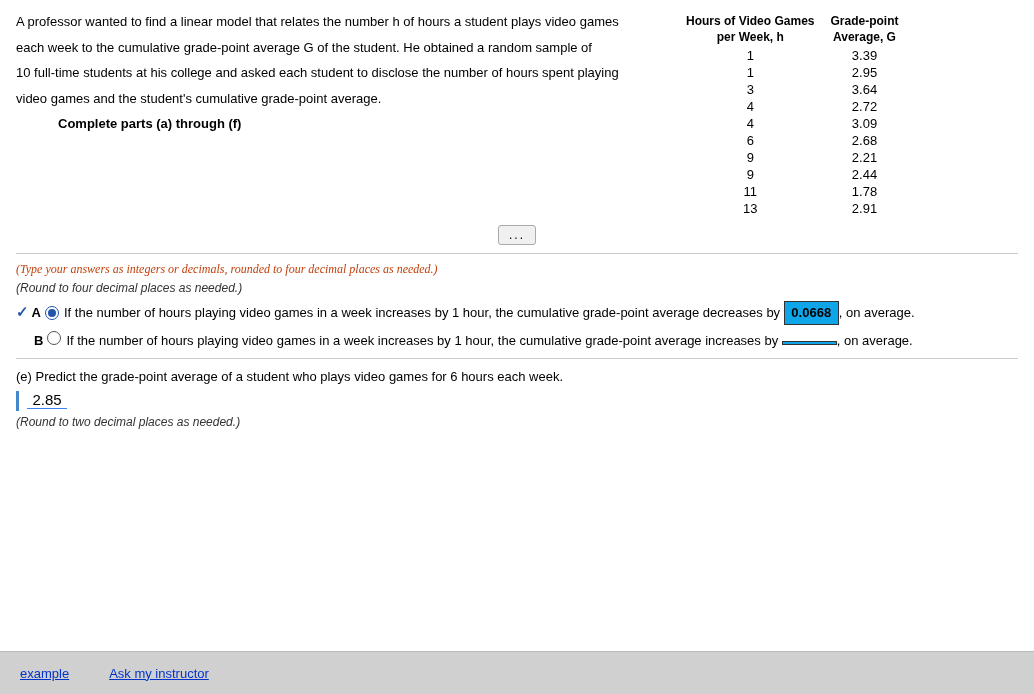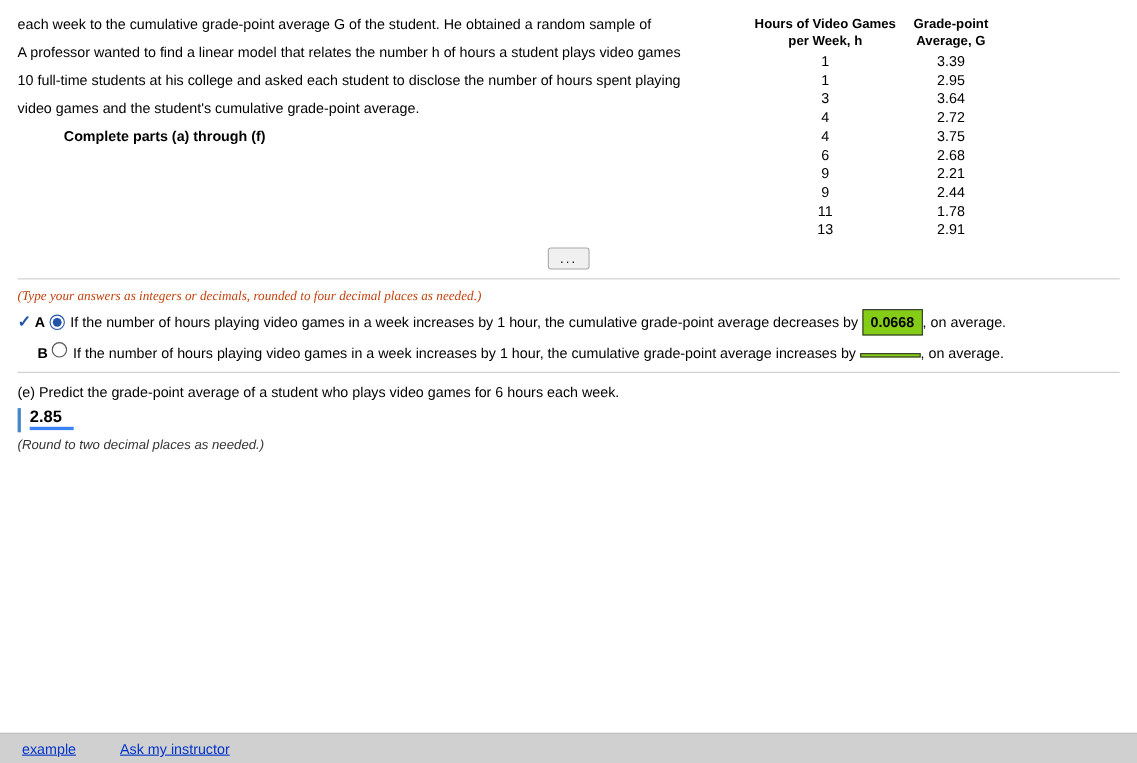--- a/index.html
+++ b/index.html
@@ -138,33 +138,34 @@
       margin-right: 4px;
     }
     .answer-box {
       display: inline-block;
       border: 1px solid #333;
       min-width: 55px;
       padding: 1px 4px;
       text-align: center;
       font-weight: bold;
       color: #000;
-      background: #84cc16;
+      background: #0ea5e9;
       font-size: 13px;
     }
     .part-e-area {
       margin-bottom: 6px;
     }
     .answer-display {
       font-size: 15px;
-      font-weight: bold;
-      border-bottom: 3px solid #3b82f6;
+      font-weight: normal;
+      border-bottom: 1px solid #3b82f6;
       display: inline-block;
       min-width: 40px;
       margin-bottom: 2px;
+      text-align: center;
     }
     .part-f-area {
       margin-bottom: 6px;
     }
     .approx-row {
       display: flex;
       align-items: center;
       gap: 4px;
       margin-top: 4px;
     }
@@ -175,21 +176,21 @@
       font-size: 12px;
       text-align: center;
     }
     .cursor-icon {
       font-size: 14px;
       color: #333;
       margin-left: 8px;
     }
     .footer-bar {
       background: #d0d0d0;
-      height: 28px;
+      height: 43px;
       display: flex;
       align-items: center;
       padding: 0 20px;
       gap: 20px;
       border-top: 1px solid #bbb;
     }
     .footer-link {
       color: #0033cc;
       text-decoration: underline;
       font-size: 13px;
@@ -202,22 +203,22 @@
       border-left: 3px solid #4488cc;
       padding-left: 8px;
     }
   </style>
 </head>
 <body>
 
 <div class="main-content">
   <div class="top-section">
     <div class="problem-text">
+      <p>A professor wanted to find a linear model that relates the number h of hours a student plays video games</p>
       <p>each week to the cumulative grade-point average G of the student. He obtained a random sample of</p>
-      <p>A professor wanted to find a linear model that relates the number h of hours a student plays video games</p>
       <p>10 full-time students at his college and asked each student to disclose the number of hours spent playing</p>
       <p>video games and the student's cumulative grade-point average.</p>
       <p class="complete-parts">Complete parts (a) through (f)</p>
     </div>
     <div class="table-area">
       <table class="data-table">
         <thead>
           <tr>
             <th>
               <span>Hours of Video Games</span><br>
@@ -241,21 +242,21 @@
             <tr>
               <td>3</td>
               <td>3.64</td>
             </tr>
             <tr>
               <td>4</td>
               <td>2.72</td>
             </tr>
             <tr>
               <td>4</td>
-              <td>3.75</td>
+              <td>3.09</td>
             </tr>
             <tr>
               <td>6</td>
               <td>2.68</td>
             </tr>
             <tr>
               <td>9</td>
               <td>2.21</td>
             </tr>
             <tr>
@@ -276,20 +277,21 @@
   </div>
 
   <div class="more-btn">
     <button class="more-dots-btn">...</button>
   </div>
 
   <hr class="divider-line">
 
   <p class="instruction-text">(Type your answers as integers or decimals, rounded to four decimal places as needed.)</p>
 
+  <p class="round-note">(Round to four decimal places as needed.)</p>
 
   <div class="choices-area">
     <div class="choice-row">
       <span class="checkmark-icon">✓</span>
       <span class="choice-label">A</span>
       <span class="radio-circle selected"></span>
       <span>If the number of hours playing video games in a week increases by 1 hour, the cumulative grade-point average decreases by</span>&nbsp;
       <span class="answer-box">0.0668</span>
       <span>, on average.</span>
     </div>

